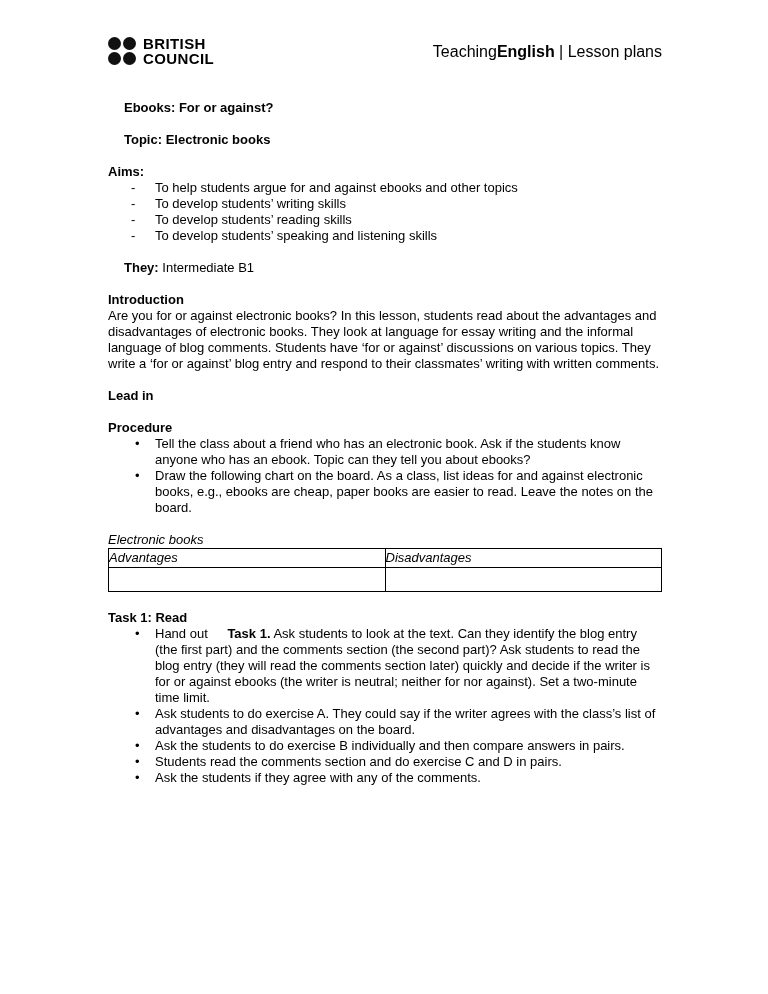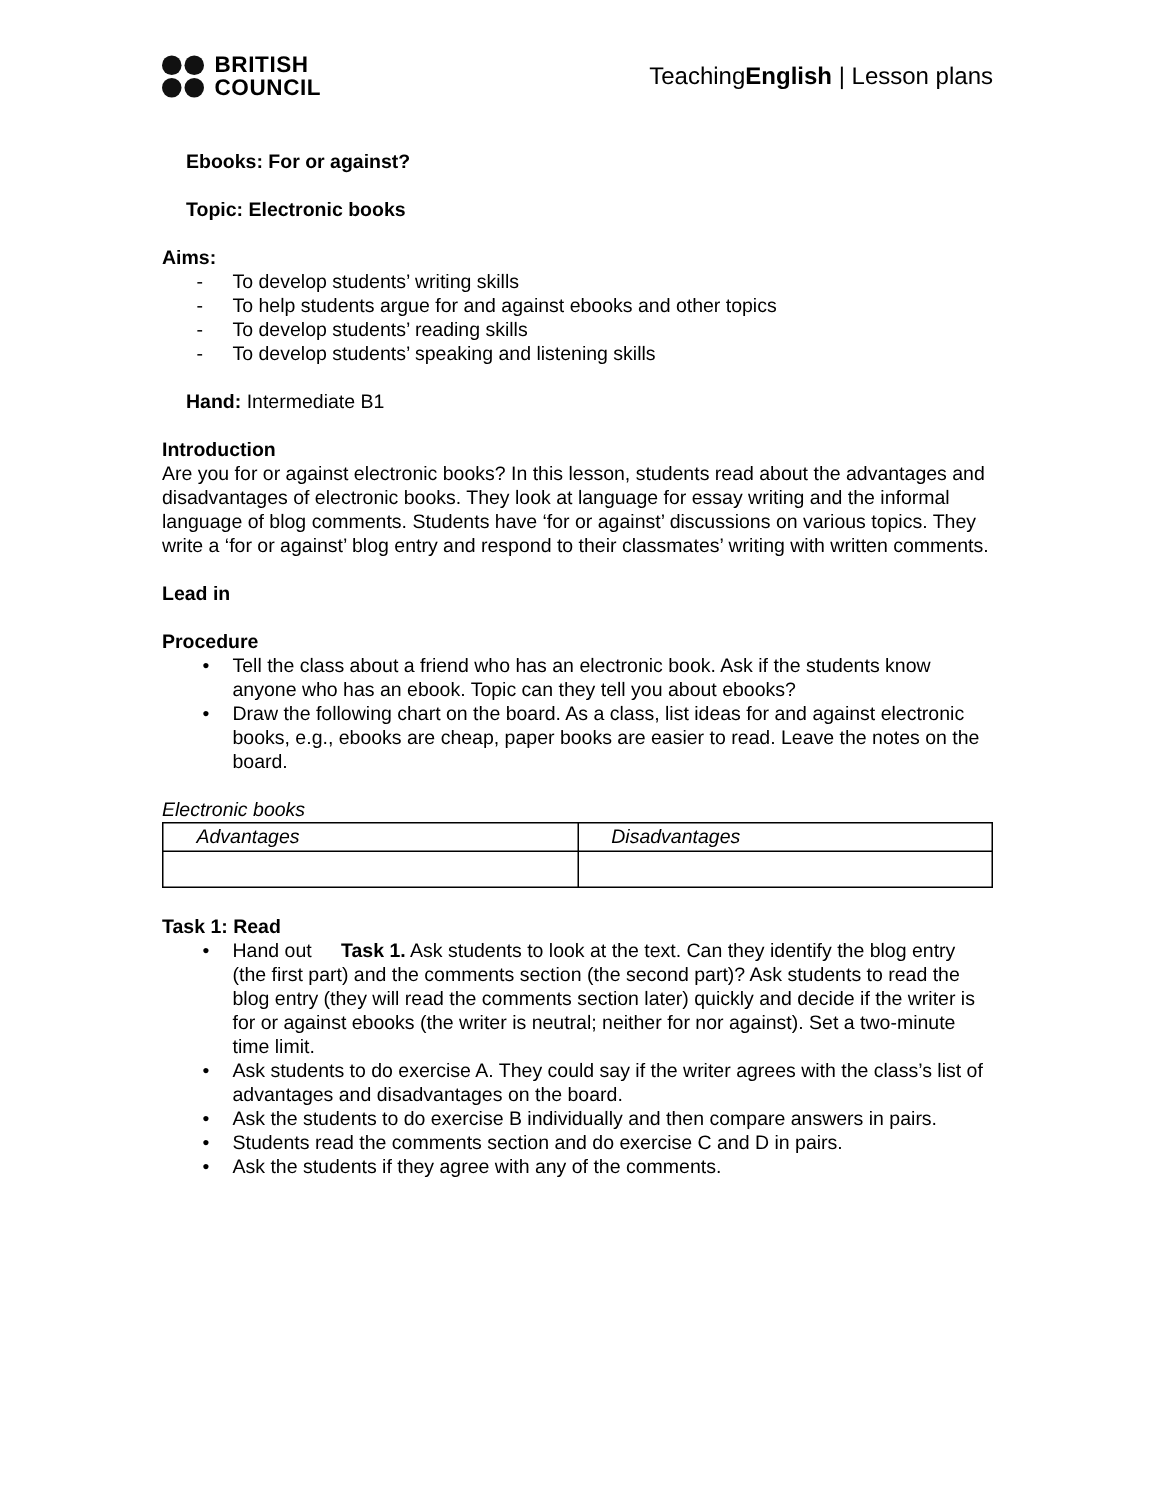--- a/index.html
+++ b/index.html
@@ -56,21 +56,21 @@
   ul { margin: 0 0 16px 0; padding: 0; list-style: none; }
   li { position: relative; padding-left: 47px; margin: 0; }
   ul.dash li::before { content: "-"; position: absolute; left: 23px; }
   ul.dot  li::before { content: "\2022"; position: absolute; left: 27px; }
   ul.tight { margin-bottom: 0; }
 
   .table-caption { font-style: italic; margin: 16px 0 0 0; }
   table.ebooks { width: 100%; border-collapse: collapse; }
   table.ebooks td {
     border: 1px solid #000;
-    padding: 1px 22px;
+    padding: 1px 0;
     width: 50%;
     vertical-align: top;
   }
   table.ebooks tr.head td { font-style: italic; height: 19px; }
   table.ebooks tr.blank td { height: 24px; }
 
   
   .footer {
     position: absolute;
     left: 0;
@@ -101,27 +101,27 @@
       </div>
     </div>
     <div class="brand"><span>Teaching</span><b>English</b><span> | Lesson plans</span></div>
   </div>
 
   <p class="para b">Ebooks: For or against?</p>
   <p class="para b">Topic: Electronic books</p>
 
   <p class="heading">Aims:</p>
   <ul class="dash">
+    <li>To help students argue for and against ebooks and other topics</li>
     <li>To develop students’ writing skills</li>
-    <li>To help students argue for and against ebooks and other topics</li>
     <li>To develop students’ reading skills</li>
     <li>To develop students’ speaking and listening skills</li>
   </ul>
 
-  <p class="para"><span class="b">Hand:</span><span> Intermediate B1</span></p>
+  <p class="para"><span class="b">They:</span><span> Intermediate B1</span></p>
 
   <p class="heading">Introduction</p>
   <p class="para">Are you for or against electronic books? In this lesson, students read about the advantages and disadvantages of electronic books. They look at language for essay writing and the informal language of blog comments. Students have ‘for or against’ discussions on various topics. They write a ‘for or against’ blog entry and respond to their classmates’ writing with written comments.</p>
 
   <p class="heading" style="margin-bottom:16px;">Lead in</p>
 
   <p class="heading para">Procedure</p>
   <ul class="dot tight">
     <li>Tell the class about a friend who has an electronic book. Ask if the students know anyone who has an ebook. Topic can they tell you about ebooks?</li>
     <li>Draw the following chart on the board. As a class, list ideas for and against electronic books, e.g., ebooks are cheap, paper books are easier to read. Leave the notes on the board.</li>

